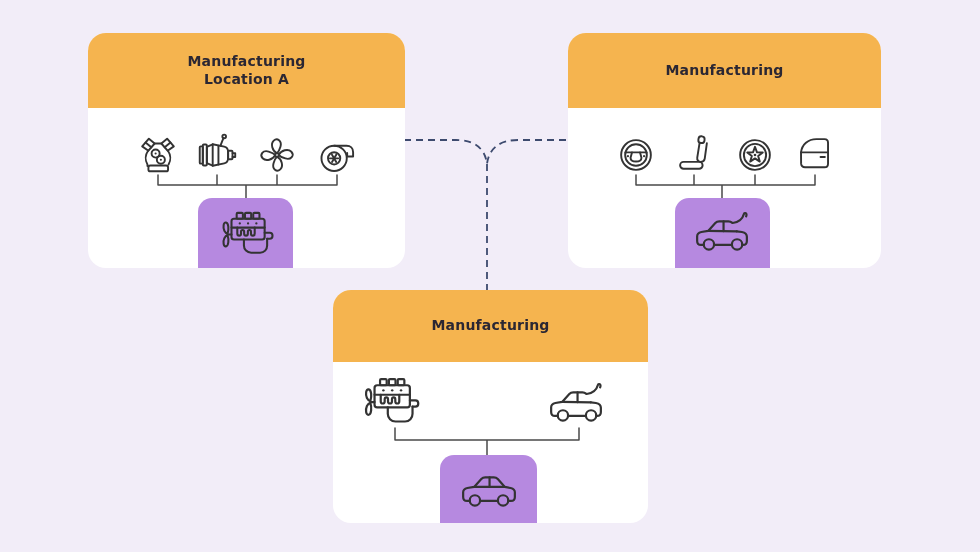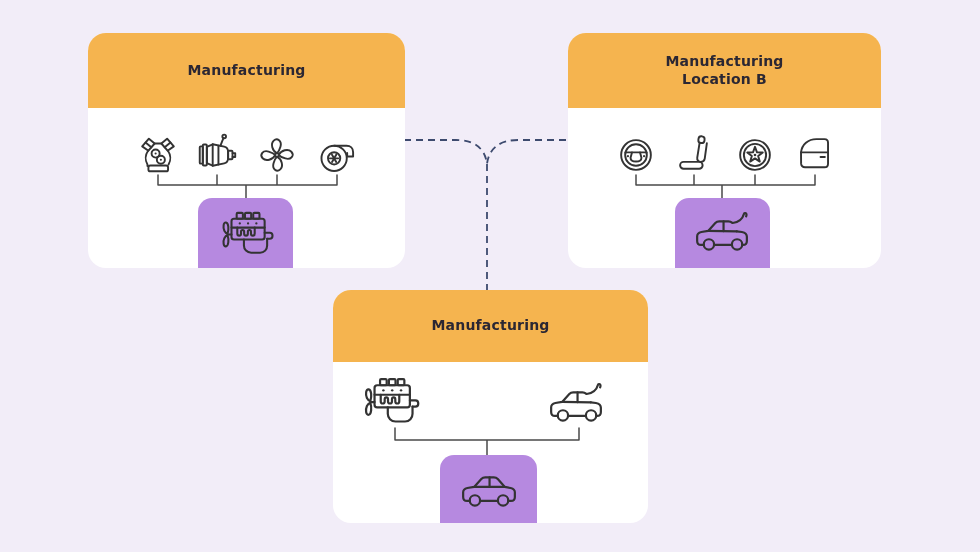--- a/index.html
+++ b/index.html
@@ -191,20 +191,21 @@
   <svg class="connector-svg" width="980" height="552">
     <path d="M404,140 L456,140 C474,140 485,148 487,164"></path>
     <path d="M566,140 L518,140 C500,140 489,148 487,164"></path>
     <path d="M487,164 L487,290"></path>
   </svg>
 
   <section class="card card-a">
     <header class="card-header">
       <div class="card-title">
         <span>Manufacturing</span>
+        <span>Location A</span>
       </div>
     </header>
     <svg class="tree-svg" width="317" height="235">
       <path d="M70,142 V152 M129,142 V152 M189,142 V152 M249,142 V152 M70,152 H249 M158,152 V166"></path>
     </svg>
     <span class="icon" style="left:46px;top:98px;width:48px;height:48px">
         <svg width="46" height="46">
           <use href="#icn-v-engine"></use>
         </svg>
       </span>
@@ -227,21 +228,20 @@
       <svg width="58" height="50" viewBox="0 0 56 48">
           <use href="#icn-engine"></use>
         </svg>
     </div>
   </section>
 
   <section class="card card-b">
     <header class="card-header">
       <div class="card-title">
         <span>Manufacturing</span>
-        <span>Location B</span>
       </div>
     </header>
     <svg class="tree-svg" width="313" height="235">
       <path d="M68,142 V152 M126,142 V152 M187,142 V152 M247,142 V152 M68,152 H247 M154,152 V166"></path>
     </svg>
     <span class="icon" style="left:44px;top:98px;width:48px;height:48px">
         <svg width="46" height="46">
           <use href="#icn-steering"></use>
         </svg>
       </span>

